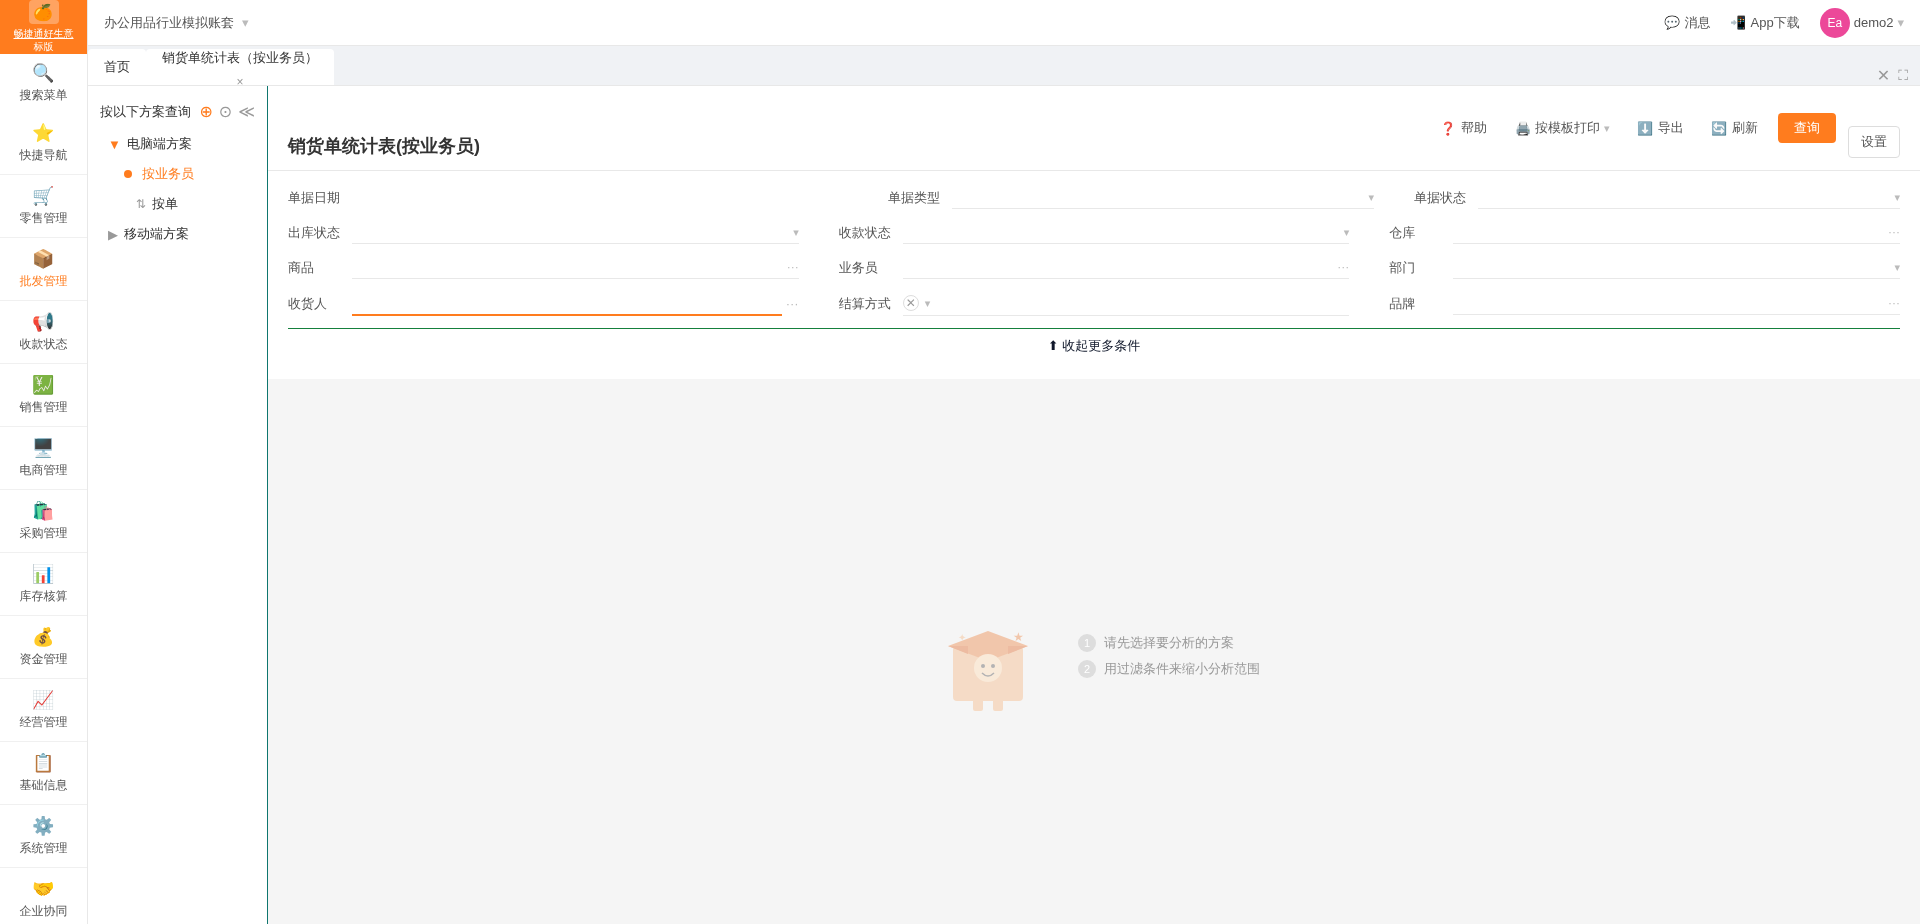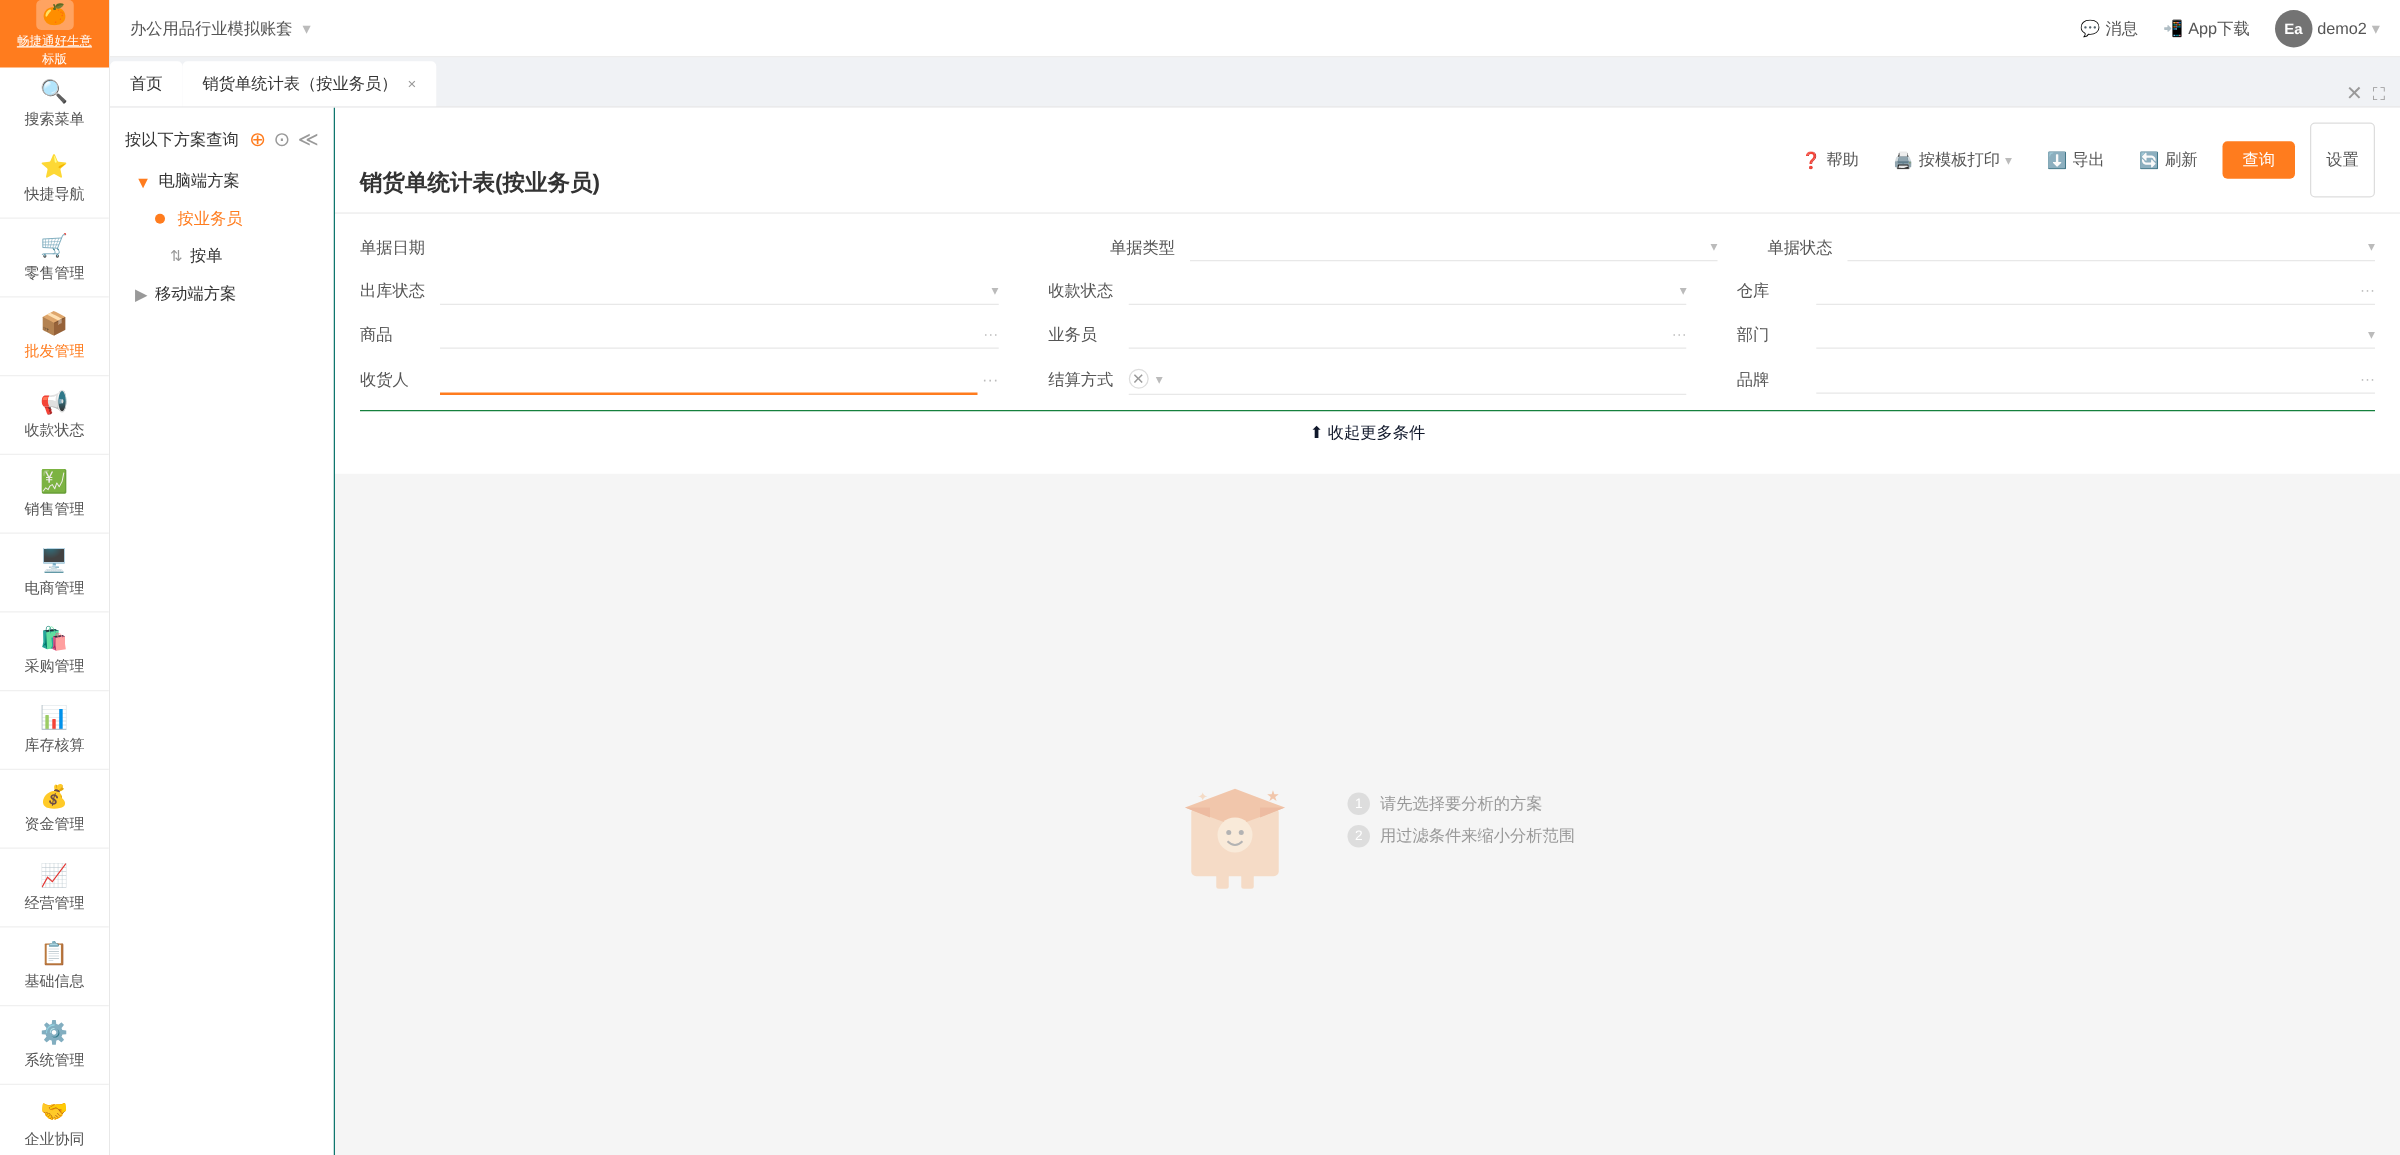--- a/index.html
+++ b/index.html
@@ -102,27 +102,26 @@
       display: flex;
       align-items: center;
       gap: 4px;
       cursor: pointer;
       font-size: 13px;
     }
     .avatar {
       width: 30px;
       height: 30px;
       border-radius: 50%;
-      background: #737373;
+      background: #ec4899;
       display: flex;
       align-items: center;
       justify-content: center;
       color: #fff;
       font-size: 12px;
-      font-weight: bold;
     }
 
     
     .tabs-bar {
       height: 40px;
       background: #f0f2f5;
       display: flex;
       align-items: flex-end;
       padding: 0 0 0 0;
       border-bottom: 1px solid #e8e8e8;
@@ -139,20 +138,21 @@
       color: #555;
       background: transparent;
     }
     .tab.home {
       background: #fff;
       color: #333;
     }
     .tab.active {
       background: #fff;
       color: #333;
+      flex-direction: column;
     }
     .tab-close {
       font-size: 12px;
       color: #999;
       cursor: pointer;
     }
 
     
     .page-area {
       flex: 1;
@@ -249,21 +249,22 @@
       border-radius: 4px;
     }
     .action-btn.primary {
       background: #ff7c1e;
       color: #fff;
       padding: 6px 16px;
       border-radius: 4px;
     }
     .action-btn.secondary {
       border: 1px solid #ddd;
-      padding: 20px 12px;
+      padding: 6px 12px;
+      margin-top: 28px;
     }
 
     
     .filter-area {
       background: #fff;
       padding: 16px 20px;
       margin-bottom: 8px;
     }
     .filter-row {
       display: flex;

